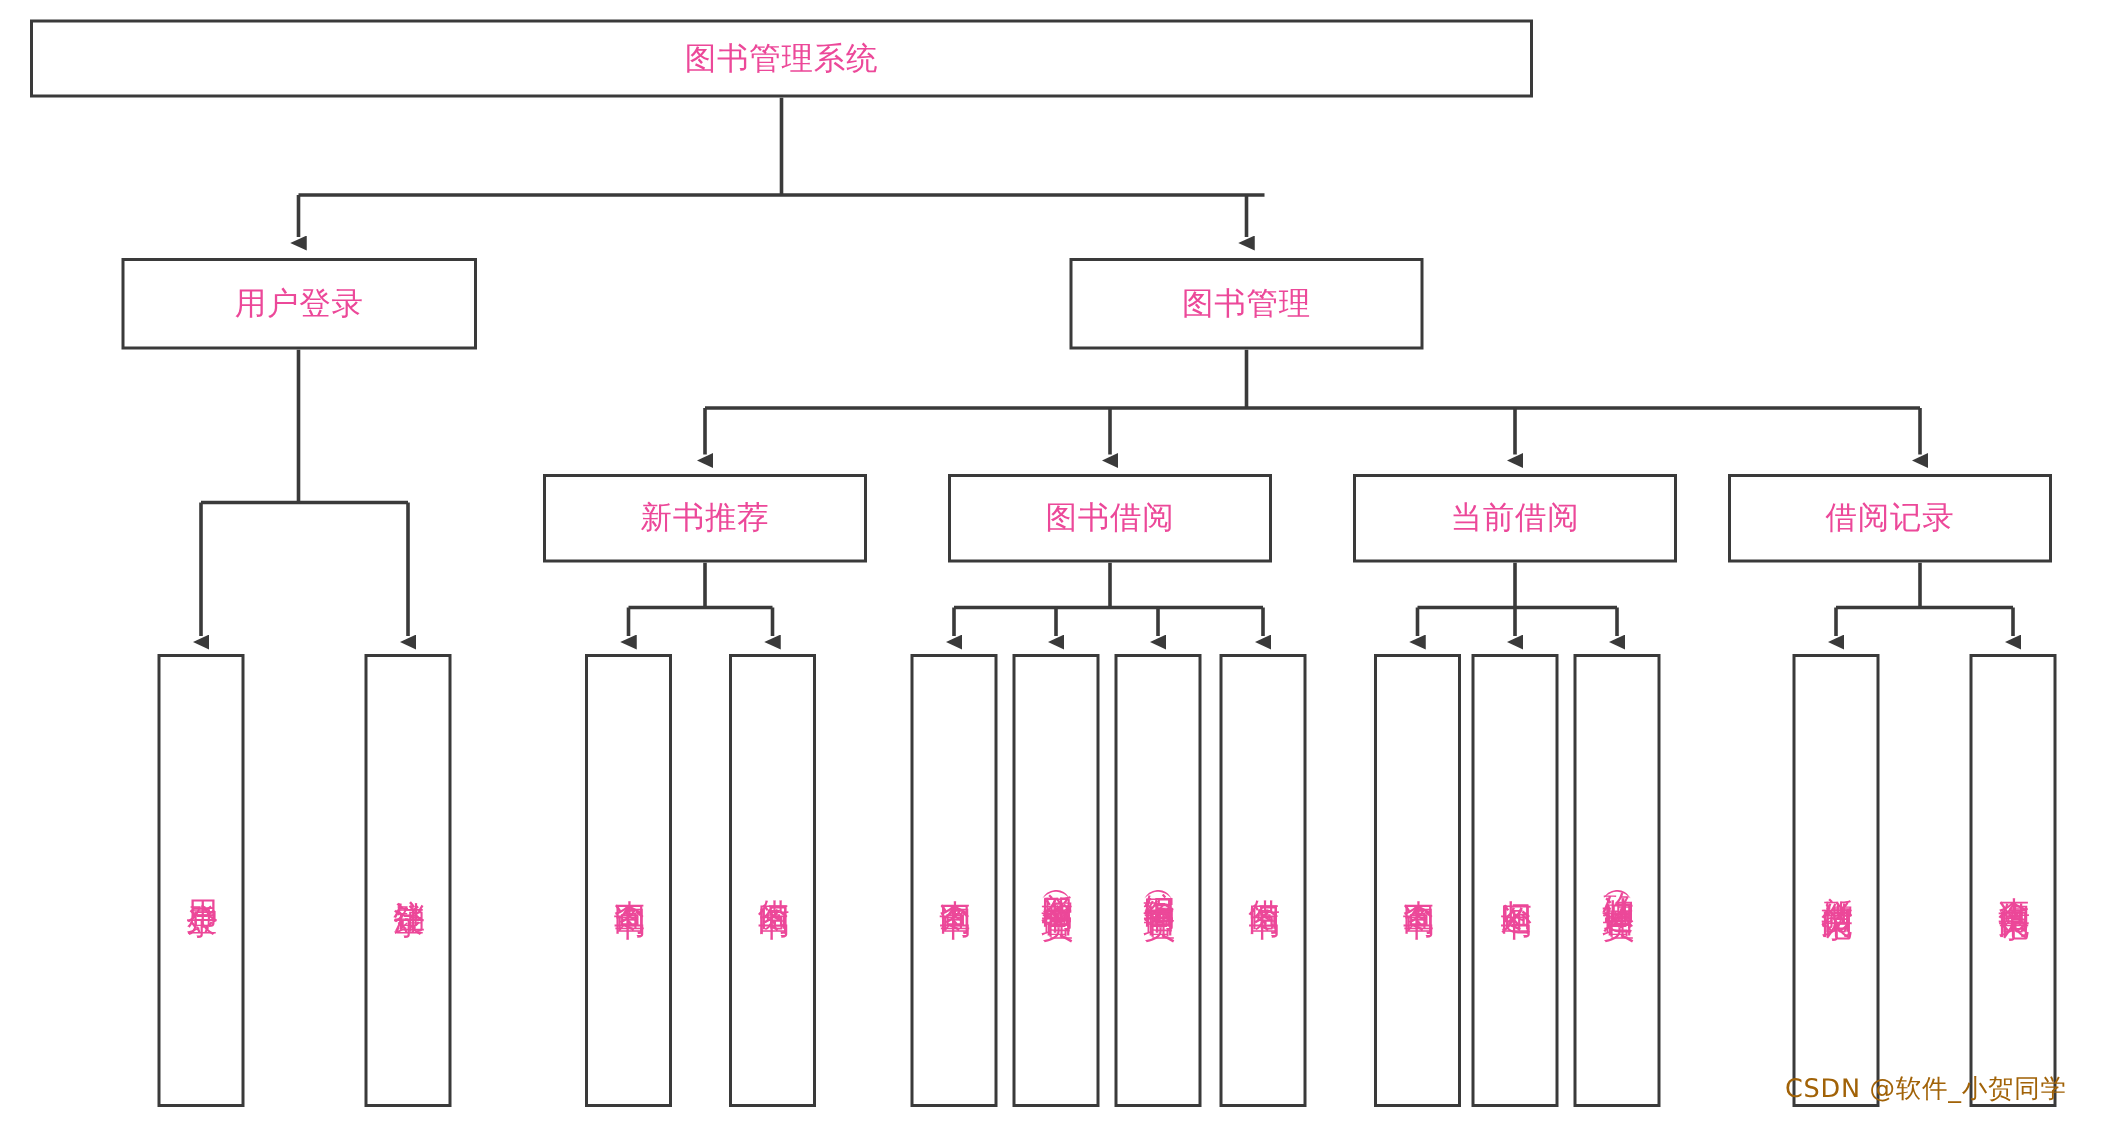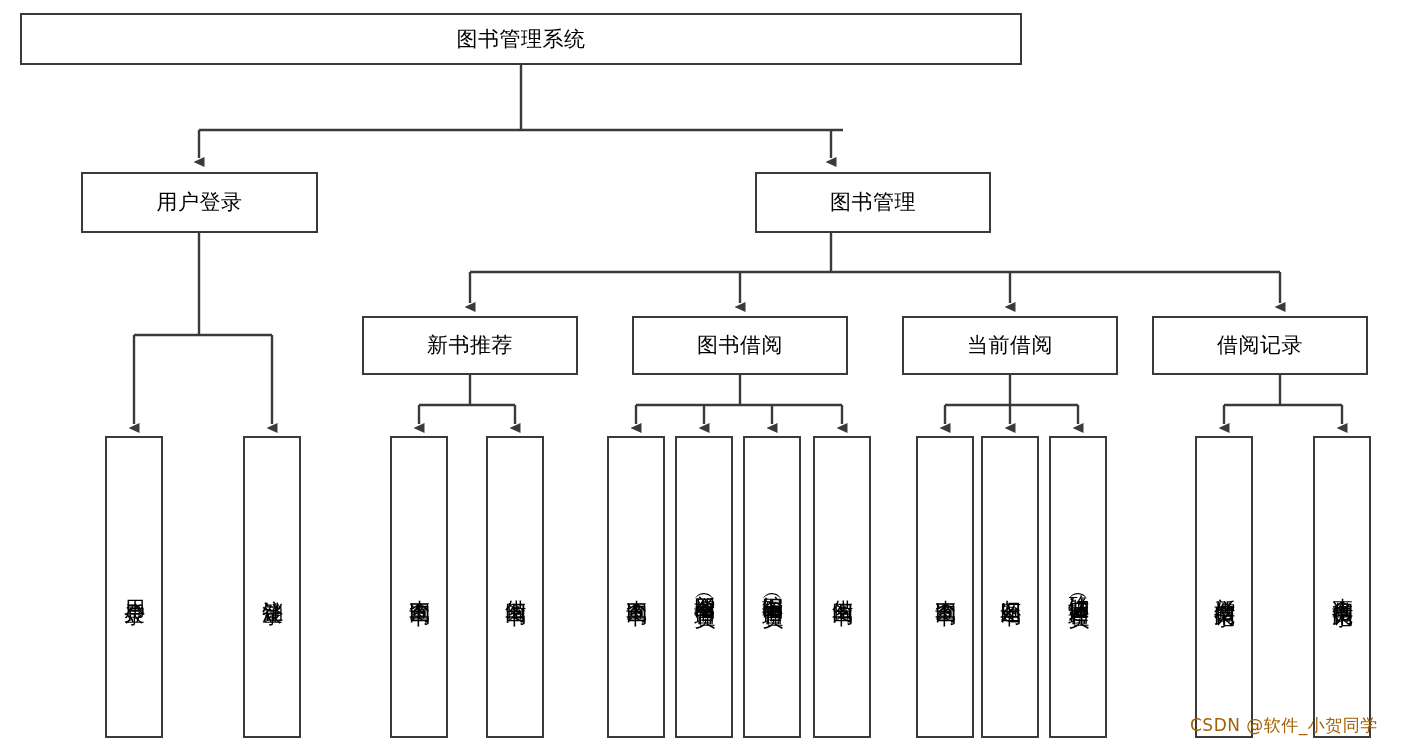--- a/index.html
+++ b/index.html
@@ -34,21 +34,21 @@
     border: 2px solid #3a3a3a;
     display: flex;
     align-items: center;
     justify-content: center;
     z-index: 2;
   }
   .node-label {
     font-size: 21px;
     line-height: 1.15;
     letter-spacing: 0.5px;
-    color: #000000;
+    color: #ec4899;
     white-space: nowrap;
     text-align: center;
   }
   
   .node.leaf {
     align-items: center;
     justify-content: center;
   }
   .node.leaf .node-label {
     writing-mode: vertical-rl;
@@ -126,21 +126,21 @@
   </svg>
 
   <div class="node" style="left:20px; top:13px; width:1002px; height:52px;">
     <span class="node-label">图书管理系统</span>
   </div>
 
   <div class="node" style="left:81px; top:172px; width:237px; height:61px;">
     <span class="node-label">用户登录</span>
   </div>
 
-  <div class="node" style="left:713px; top:172px; width:236px; height:61px;margin-left:42px;">
+  <div class="node" style="left:713px; top:172px; width:236px; height:61px;">
     <span class="node-label">图书管理</span>
   </div>
 
   <div class="node" style="left:362px; top:316px; width:216px; height:59px;font-family:Liberation Serif, serif;">
     <span class="node-label">新书推荐</span>
   </div>
 
   <div class="node" style="left:632px; top:316px; width:216px; height:59px;">
     <span class="node-label">图书借阅</span>
   </div>

